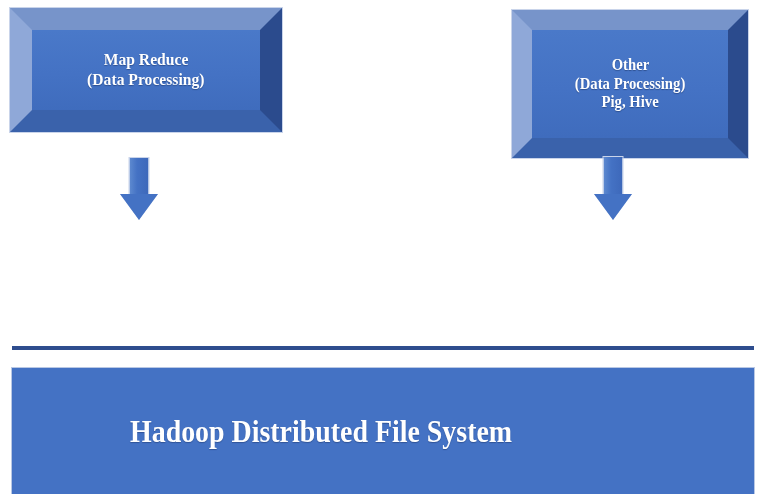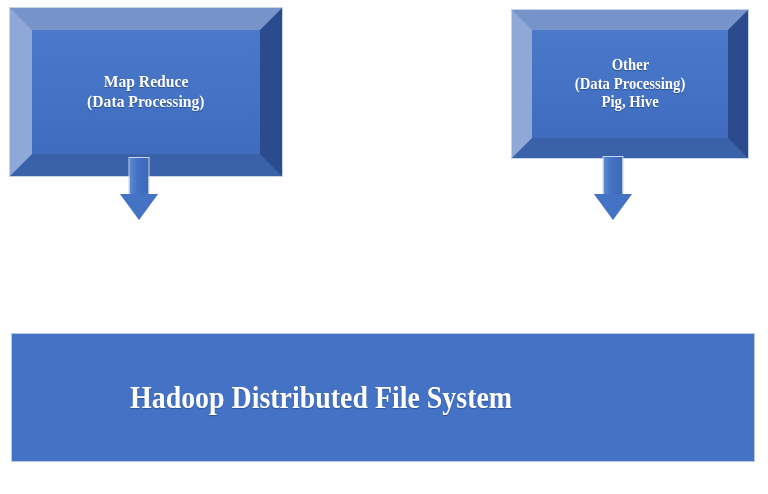--- a/index.html
+++ b/index.html
@@ -42,21 +42,21 @@
     font-weight: bold;
     text-align: center;
     white-space: nowrap;
     letter-spacing: 0px;
     line-height: 1.18;
     text-shadow: 0 1px 1px rgba(20,40,85,0.45);
     font-stretch: condensed;
     transform: scaleX(0.92);
   }
 
-  #map-reduce-box { left: 10px; top: 8px; width: 272px; height: 168px;
+  #map-reduce-box { left: 10px; top: 8px; width: 272px; height: 124px;
     border-width: 22px 22px 22px 22px; }
   #map-reduce-box .box-label { font-size: 17px; }
 
   #other-box { left: 512px; top: 10px; width: 236px; height: 148px;
     border-width: 20px 20px 20px 20px; text-decoration: underline; }
   #other-box .box-label { font-size: 16px; }
 
   
   .arrow { position: absolute; }
   .arrow .shaft {
@@ -98,21 +98,21 @@
   .band-label {
     color: #ffffff;
     font-weight: bold;
     white-space: pre;
     text-shadow: 0 1px 1px rgba(20,40,85,0.4);
     transform: scaleX(0.9);
     transform-origin: left center;
   }
   #yarn-band { top: 216px; height: 131px; }
   #yarn-band .band-label { font-size: 30px; margin-left: 56px; }
-  #hdfs-band { top: 334px; height: 127px; }
+  #hdfs-band { top: 368px; height: 127px; }
   #hdfs-band .band-label { font-size: 31px; margin-left: 118px; }
 
   #band-divider {
     position: absolute;
     left: 12px; top: 346px;
     width: 742px; height: 4px;
     background: #2e4d8e;
   }
 </style>
 </head>

